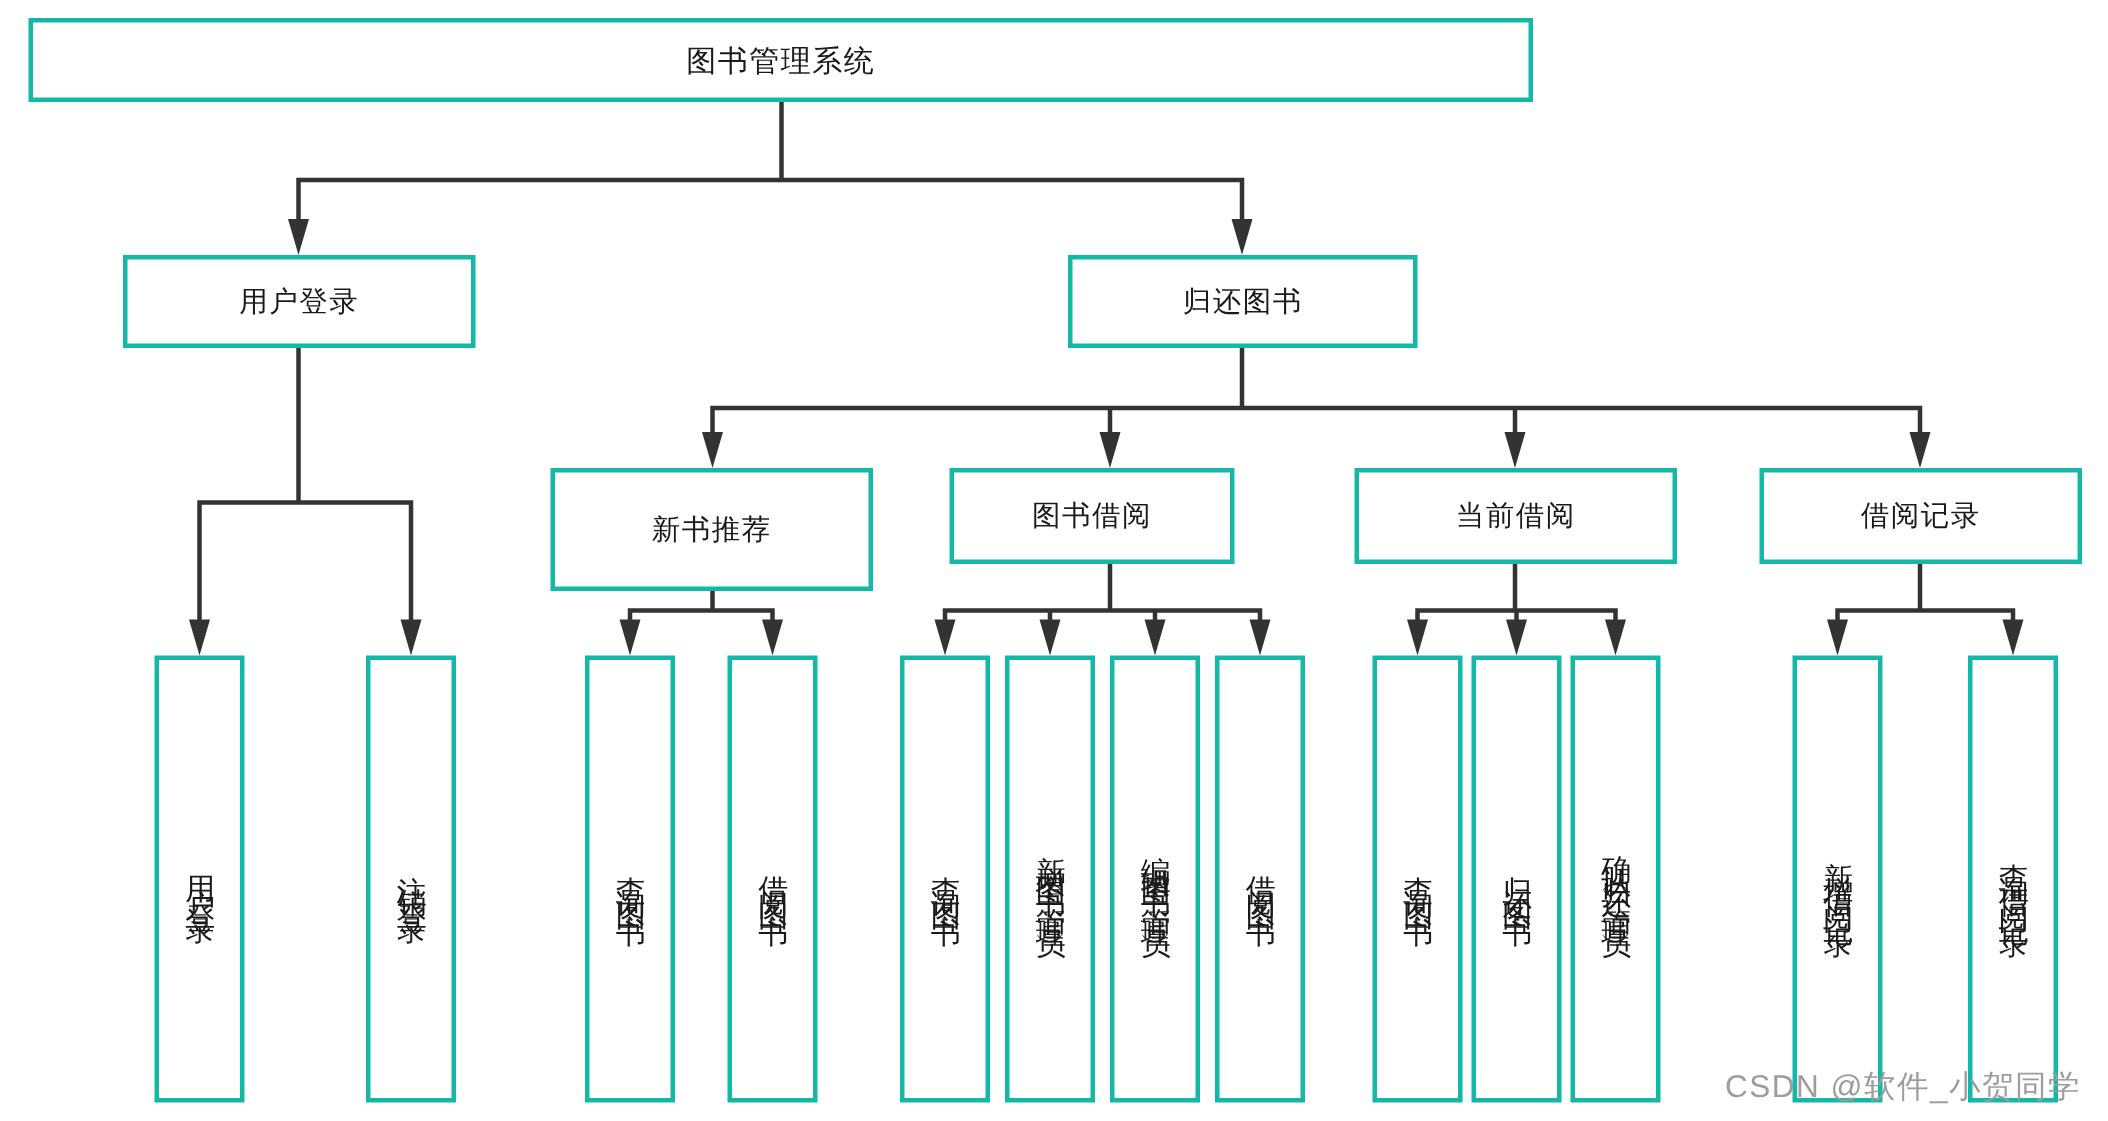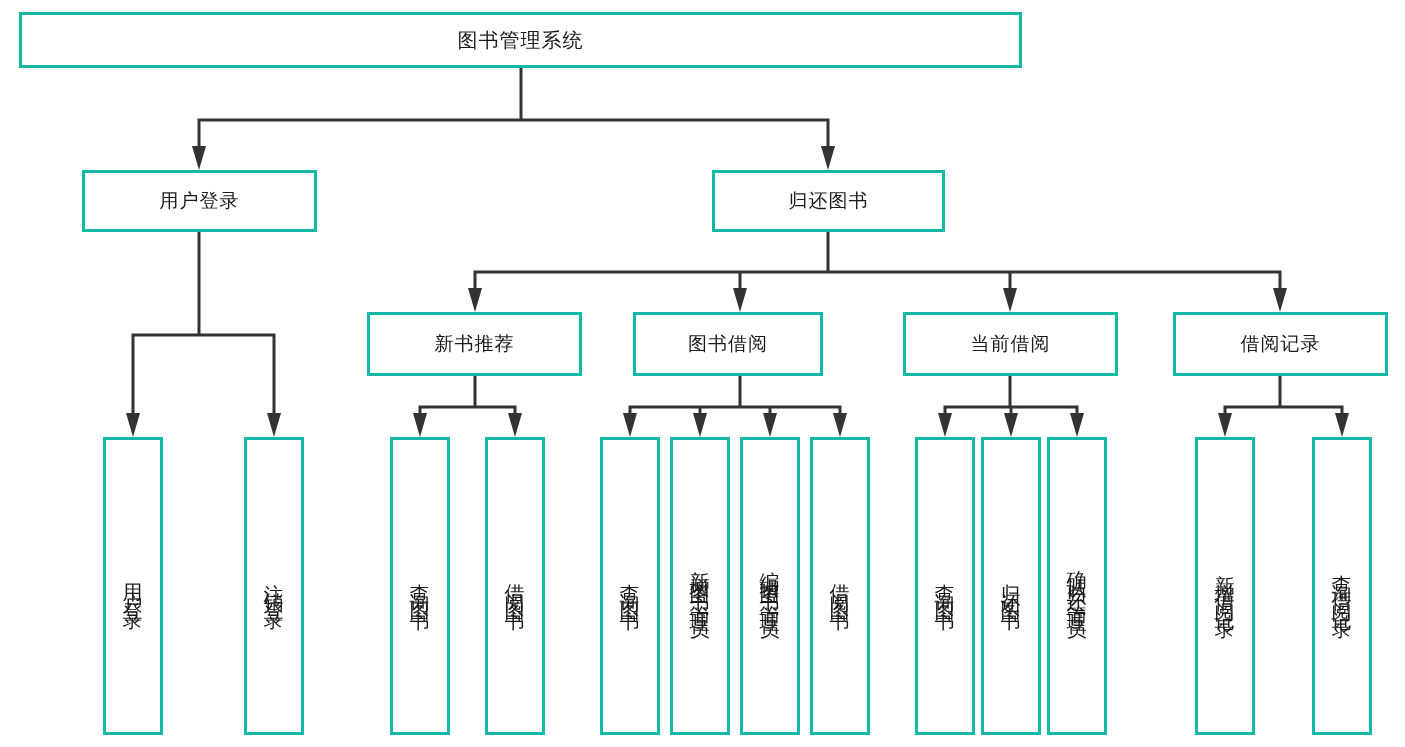--- a/index.html
+++ b/index.html
@@ -114,21 +114,21 @@
     <span class="h-label">图书管理系统</span>
   </div>
 
   <div class="box" style="left:82px; top:170px; width:235px; height:62px;">
     <span class="h-label">用户登录</span>
   </div>
   <div class="box" style="left:712px; top:170px; width:233px; height:62px;">
     <span class="h-label">归还图书</span>
   </div>
 
-  <div class="box" style="left:367px; top:312px; width:215px; height:64px;">
+  <div class="box" style="left:367px; top:312px; width:215px; height:82px;">
     <span class="h-label">新书推荐</span>
   </div>
   <div class="box" style="left:633px; top:312px; width:190px; height:64px;">
     <span class="h-label">图书借阅</span>
   </div>
   <div class="box" style="left:1173px; top:312px; width:215px; height:64px;">
     <span class="h-label">借阅记录</span>
   </div>
   <div class="box" style="left:903px; top:312px; width:215px; height:64px;">
     <span class="h-label">当前借阅</span>
@@ -171,14 +171,15 @@
     <span>确认归还（管理员）</span>
   </div>
 
   <div class="box leaf" style="left:1195px; top:437px; width:60px; height:298px;">
     <span>新增借阅记录</span>
   </div>
   <div class="box leaf" style="left:1312px; top:437px; width:60px; height:298px;">
     <span>查询借阅记录</span>
   </div>
 
+  <div class="watermark">CSDN @软件_小贺同学</div>
 
 </div>
 
 </body></html>

